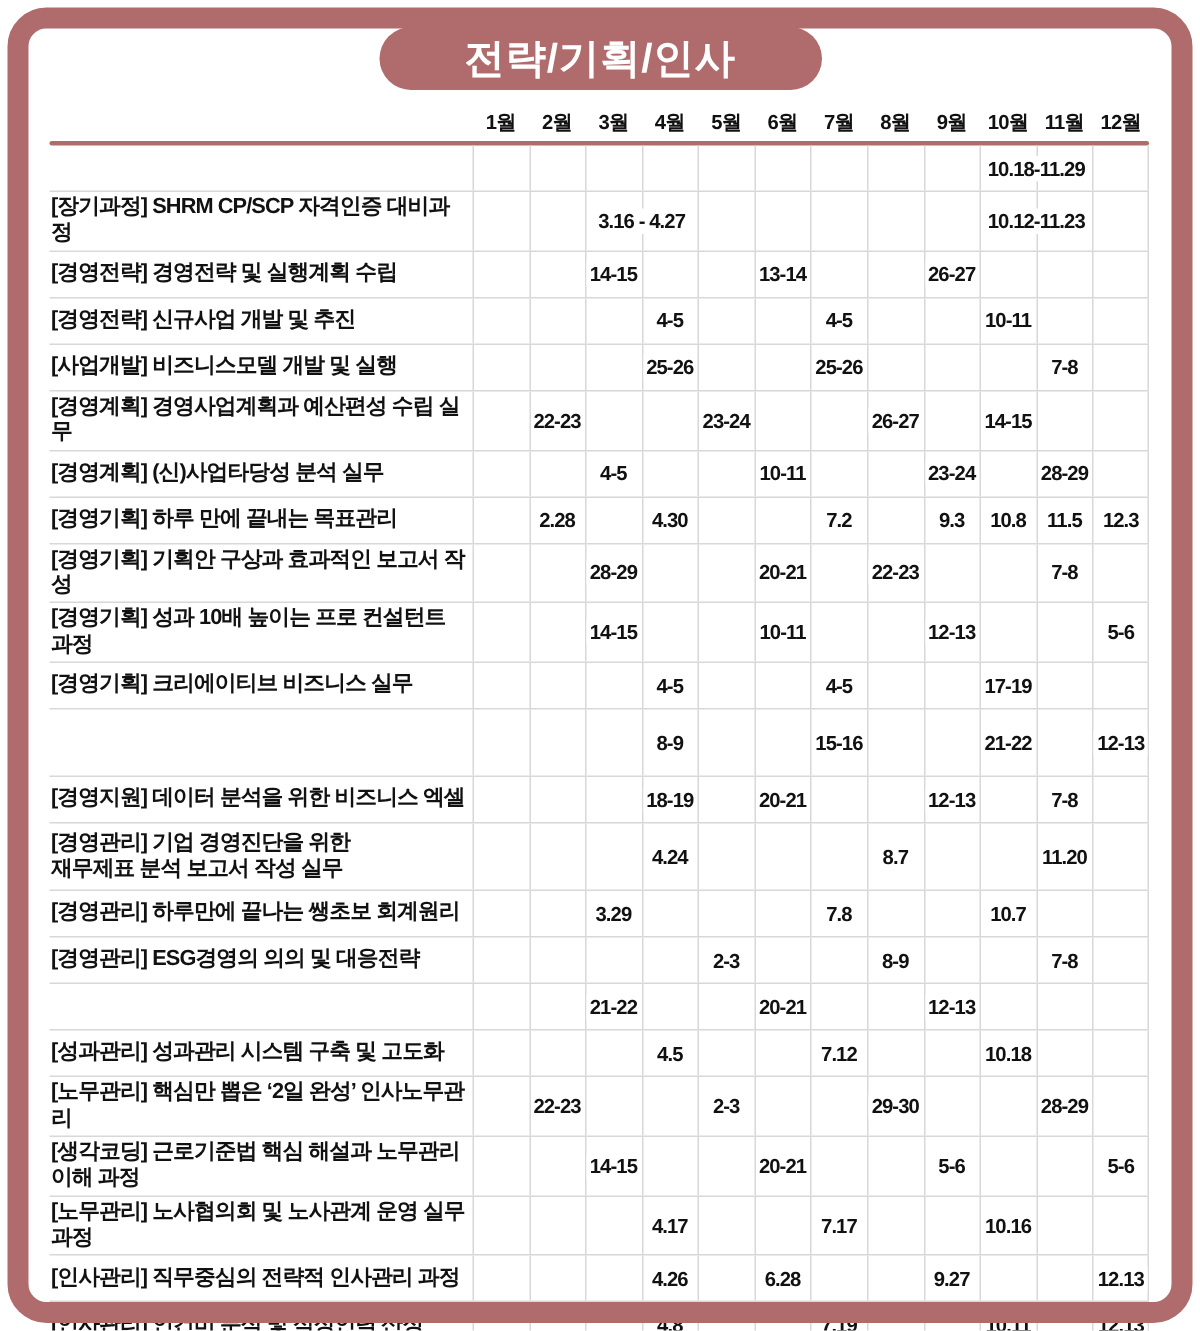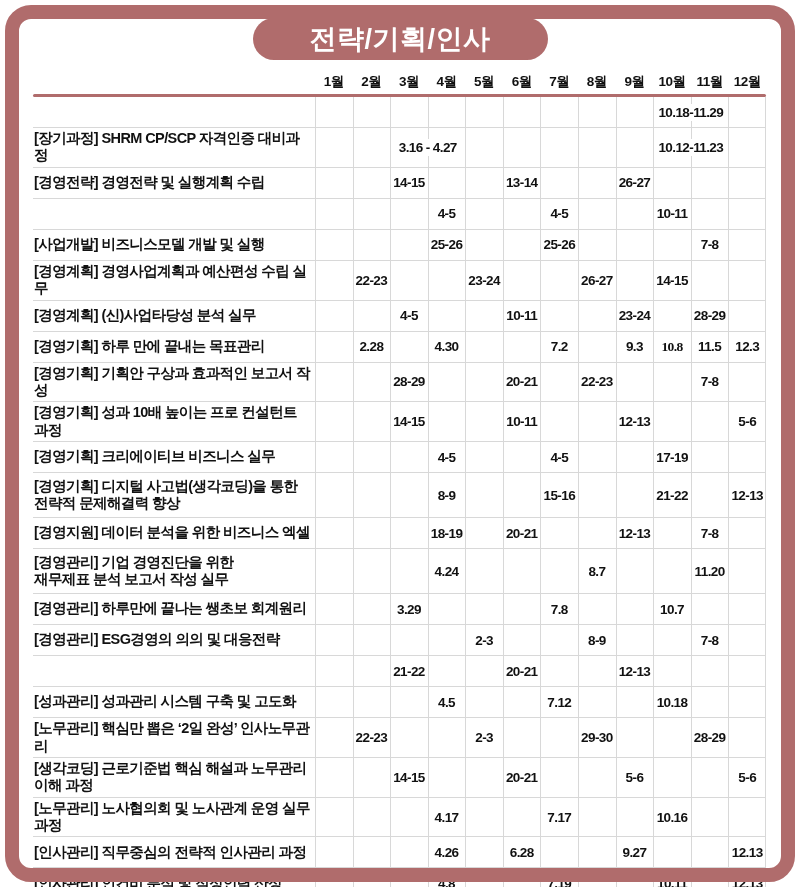--- a/index.html
+++ b/index.html
@@ -162,20 +162,21 @@
             <div class="cell" style="grid-column: 9;"></div>
             <div class="cell" style="grid-column: 10;"></div>
             <div class="cell" style="grid-column: 11;"></div>
             <div class="cell" style="grid-column: 12;"></div>
             <div class="cell last" style="grid-column: 13;"></div>
             <div class="date" style="grid-column: 4 / span 1;">14-15</div>
             <div class="date" style="grid-column: 7 / span 1;">13-14</div>
             <div class="date" style="grid-column: 10 / span 1;">26-27</div>
           </div>
           <div class="row">
+            <div class="name">[경영전략] 신규사업 개발 및 추진</div>
             <div class="cell" style="grid-column: 2;"></div>
             <div class="cell" style="grid-column: 3;"></div>
             <div class="cell" style="grid-column: 4;"></div>
             <div class="cell" style="grid-column: 5;"></div>
             <div class="cell" style="grid-column: 6;"></div>
             <div class="cell" style="grid-column: 7;"></div>
             <div class="cell" style="grid-column: 8;"></div>
             <div class="cell" style="grid-column: 9;"></div>
             <div class="cell" style="grid-column: 10;"></div>
             <div class="cell" style="grid-column: 11;"></div>
@@ -252,21 +253,21 @@
             <div class="cell" style="grid-column: 8;"></div>
             <div class="cell" style="grid-column: 9;"></div>
             <div class="cell" style="grid-column: 10;"></div>
             <div class="cell" style="grid-column: 11;"></div>
             <div class="cell" style="grid-column: 12;"></div>
             <div class="cell last" style="grid-column: 13;"></div>
             <div class="date" style="grid-column: 3 / span 1;">2.28</div>
             <div class="date" style="grid-column: 5 / span 1;">4.30</div>
             <div class="date" style="grid-column: 8 / span 1;">7.2</div>
             <div class="date" style="grid-column: 10 / span 1;">9.3</div>
-            <div class="date" style="grid-column: 11 / span 1; font-family: Liberation Serif, serif;">10.8</div>
+            <div class="date" style="grid-column: 11 / span 1;">10.8</div>
             <div class="date" style="grid-column: 12 / span 1;">11.5</div>
             <div class="date" style="grid-column: 13 / span 1;">12.3</div>
           </div>
           <div class="row">
             <div class="name">[경영기획] 기획안 구상과 효과적인 보고서 작성</div>
             <div class="cell" style="grid-column: 2;"></div>
             <div class="cell" style="grid-column: 3;"></div>
             <div class="cell" style="grid-column: 4;"></div>
             <div class="cell" style="grid-column: 5;"></div>
             <div class="cell" style="grid-column: 6;"></div>
@@ -313,22 +314,20 @@
             <div class="cell" style="grid-column: 9;"></div>
             <div class="cell" style="grid-column: 10;"></div>
             <div class="cell" style="grid-column: 11;"></div>
             <div class="cell" style="grid-column: 12;"></div>
             <div class="cell last" style="grid-column: 13;"></div>
             <div class="date" style="grid-column: 5 / span 1;">4-5</div>
             <div class="date" style="grid-column: 8 / span 1;">4-5</div>
             <div class="date" style="grid-column: 11 / span 1;">17-19</div>
           </div>
           <div class="row tall">
-            <div class="name">[경영기획] 디지털 사고법(생각코딩)을 통한
-전략적 문제해결력 향상</div>
             <div class="cell" style="grid-column: 2;"></div>
             <div class="cell" style="grid-column: 3;"></div>
             <div class="cell" style="grid-column: 4;"></div>
             <div class="cell" style="grid-column: 5;"></div>
             <div class="cell" style="grid-column: 6;"></div>
             <div class="cell" style="grid-column: 7;"></div>
             <div class="cell" style="grid-column: 8;"></div>
             <div class="cell" style="grid-column: 9;"></div>
             <div class="cell" style="grid-column: 10;"></div>
             <div class="cell" style="grid-column: 11;"></div>

